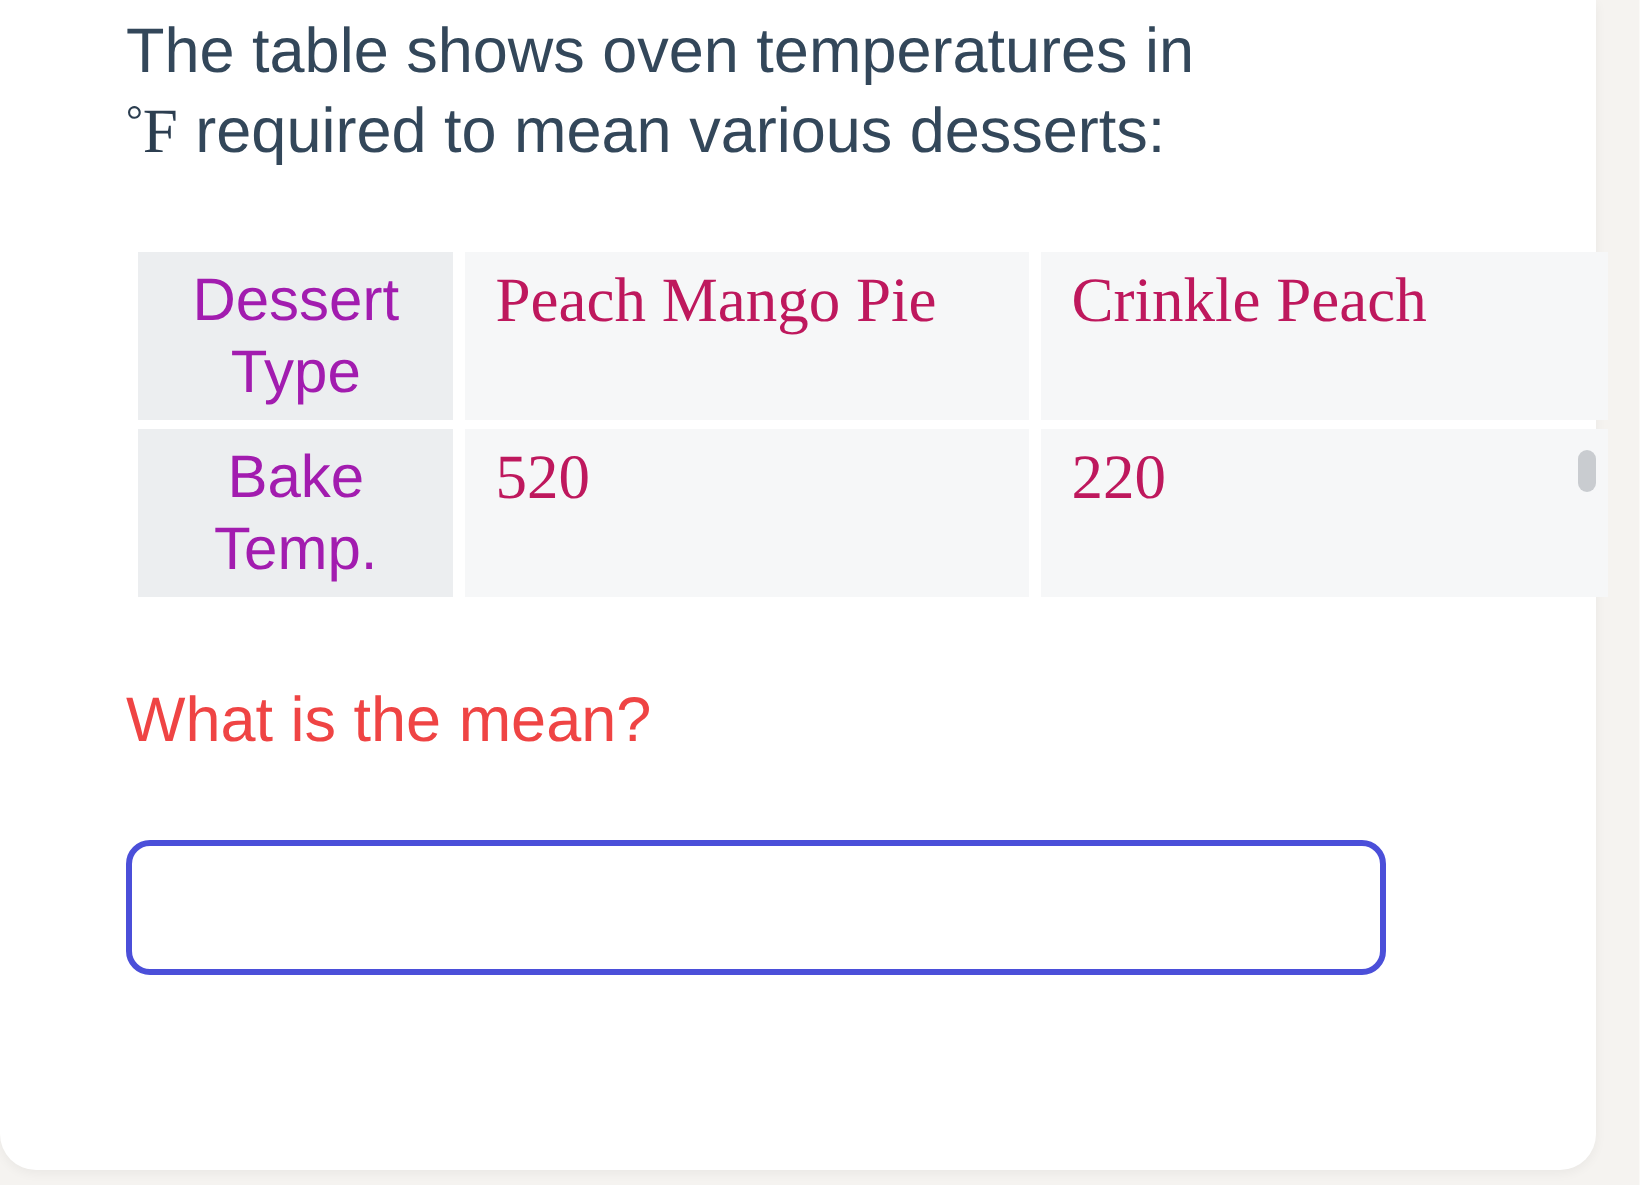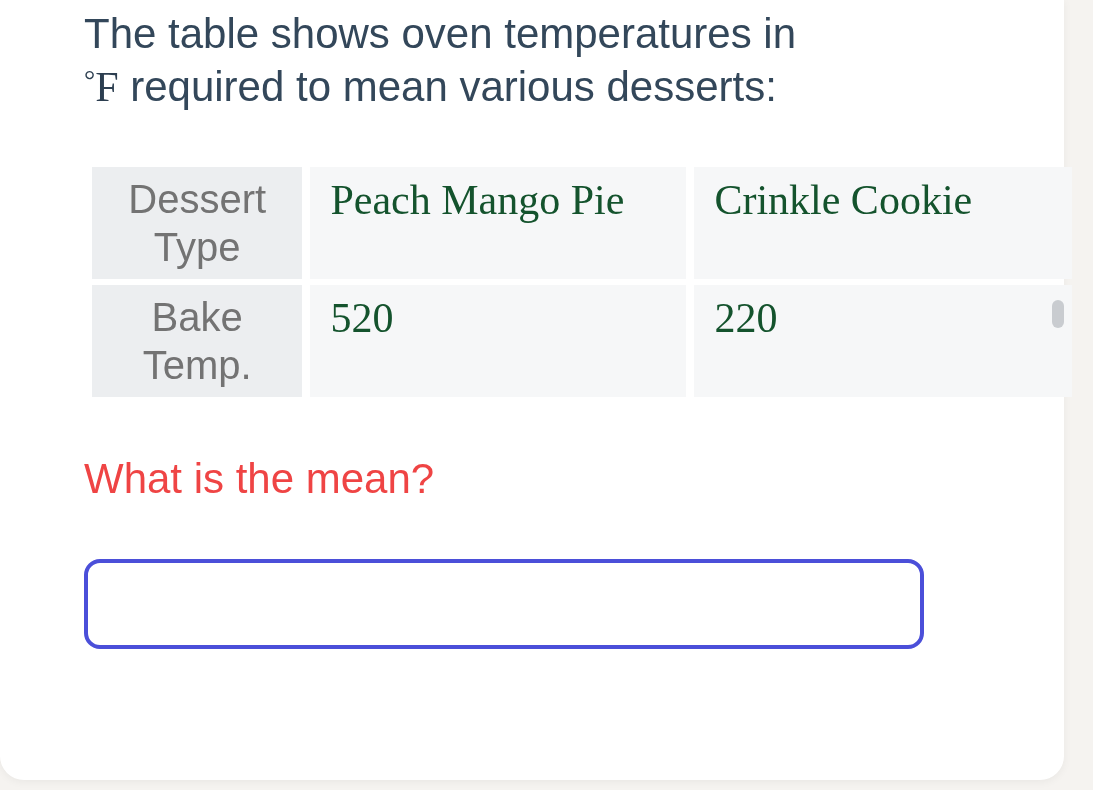--- a/index.html
+++ b/index.html
@@ -42,30 +42,30 @@
     border-spacing: 8px 6px;
     table-layout: fixed;
   }
   th, td {
     text-align: left;
     vertical-align: top;
     font-weight: 400;
   }
   .rowhdr {
     background: #eceef0;
-    color: #737373;
+    color: #a21caf;
     font-size: 40px;
     padding: 8px 20px;
     width: 220px;
     text-align: center;
     line-height: 1.2;
   }
   .cell {
     background: #f6f7f8;
-    color: #14532d;
+    color: #be185d;
     font-family: "Times New Roman", Times, serif;
     font-size: 42px;
     padding: 8px 20px;
     width: 440px;
     line-height: 1.2;
   }
   .question {
     margin-top: 52px;
     font-size: 42px;
     color: #ef4444;
@@ -105,21 +105,21 @@
     <span>The table shows oven temperatures in</span><br>
     <span class="math"><span class="deg">°</span><span>F</span></span><span> required to mean various desserts:</span>
   </p>
 
   <div class="table-wrap">
     <table>
       <tbody>
           <tr>
         <th class="rowhdr">Dessert Type</th>
         <td class="cell">Peach Mango Pie</td>
-        <td class="cell">Crinkle Cookie</td>
+        <td class="cell">Crinkle Peach</td>
       </tr>
       <tr>
         <th class="rowhdr">Bake Temp.</th>
         <td class="cell">520</td>
         <td class="cell">220</td>
       </tr>
     </tbody>
       </table>
   </div>
 

